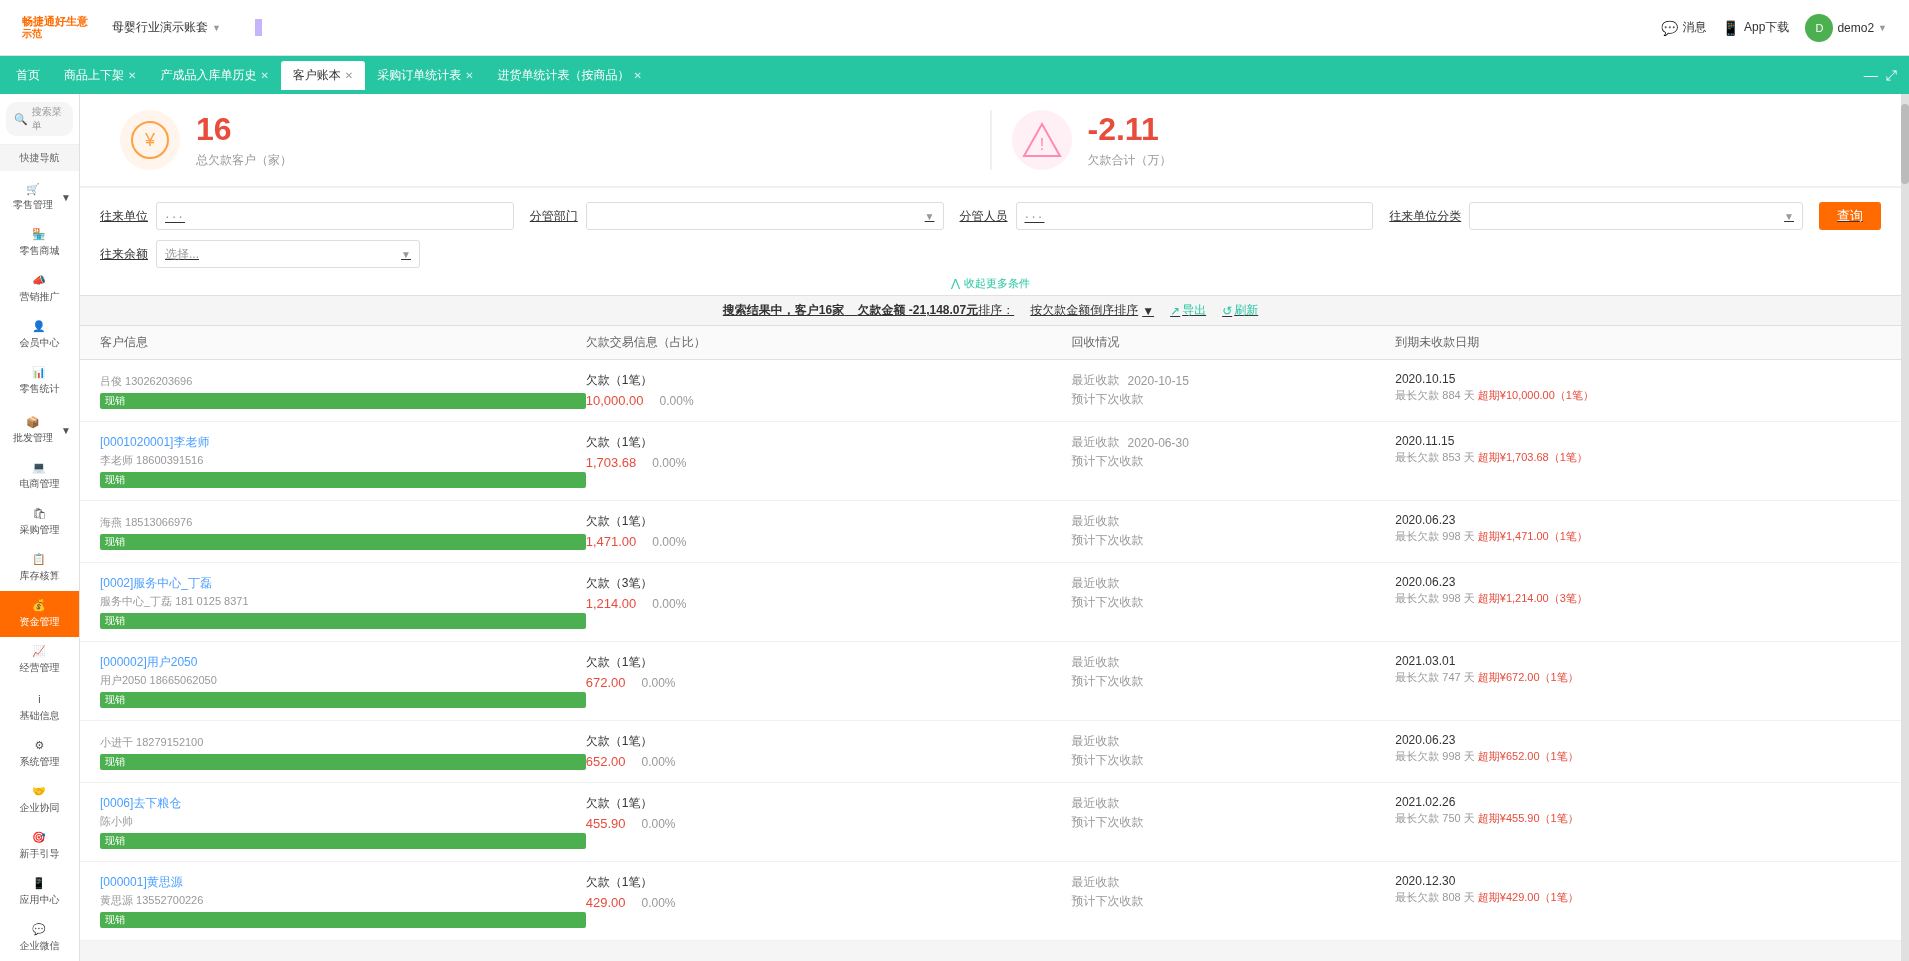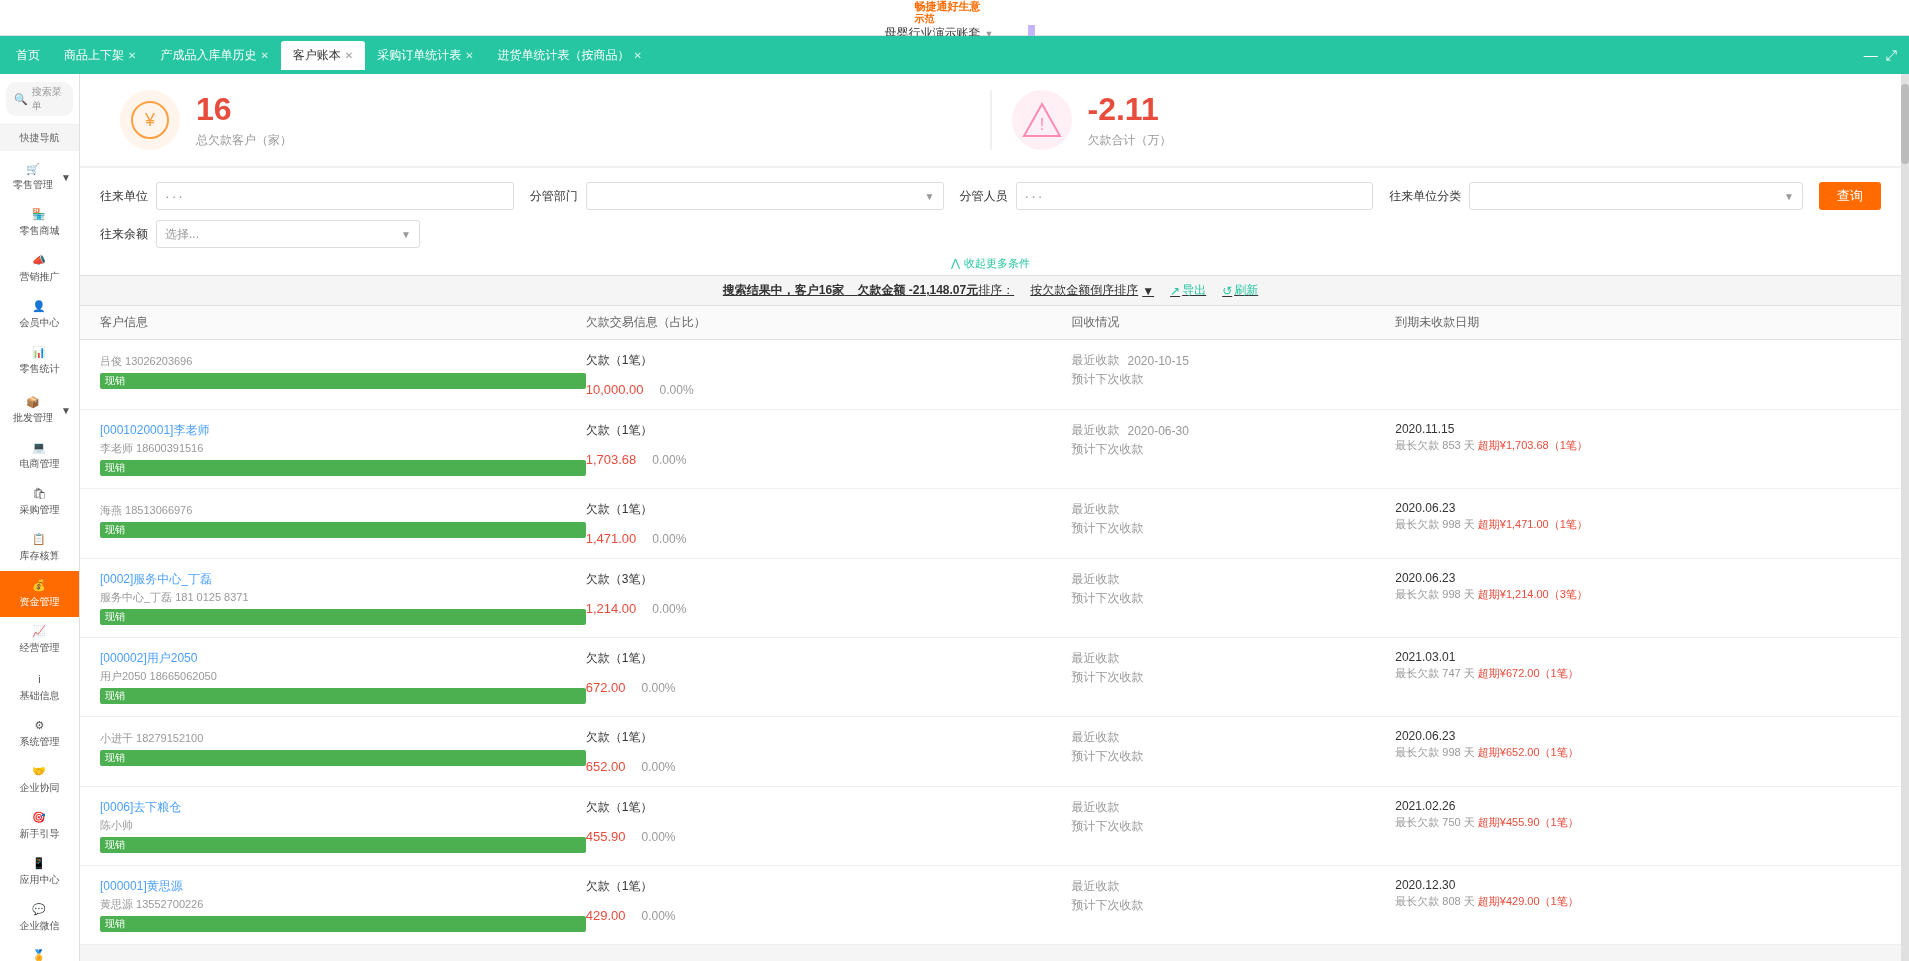--- a/index.html
+++ b/index.html
@@ -1,20 +1,20 @@
 <!DOCTYPE html>
 <html><head>
   <meta charset="utf-8">
   <style>
     * { box-sizing: border-box; margin: 0; padding: 0; font-family: 'Microsoft YaHei', Arial, sans-serif; }
     body { background: #f5f5f5; font-size: 12px; color: #333; overflow: hidden; height: 961px; }
     
     
     .app-container { display: flex; flex-direction: column; height: 100%; }
-    .top-bar { display: flex; align-items: center; background: #fff; height: 36px; border-bottom: 1px solid #e0e0e0; padding: 0 10px; flex-direction: column; }
+    .top-bar { display: flex; align-items: center; background: #fff; height: 56px; border-bottom: 1px solid #e0e0e0; padding: 0 22px; }
     .logo-area { display: flex; align-items: center; width: 80px; }
     .logo-text { color: #ff6b00; font-size: 12px; font-weight: bold; line-height: 1.2; }
     .store-selector { display: flex; align-items: center; gap: 4px; font-size: 12px; color: #333; padding: 0 10px; border-right: 7px solid #c4b5fd; min-width: 160px; }
     .top-right { margin-left: auto; display: flex; align-items: center; gap: 16px; font-size: 12px; color: #333; }
     .top-right-item { display: flex; align-items: center; gap: 4px; cursor: pointer; }
     .avatar-circle { width: 28px; height: 28px; border-radius: 50%; background: #4caf50; color: white; display: flex; align-items: center; justify-content: center; font-size: 11px; }
     
     
     .tab-bar { display: flex; align-items: center; background: #26c6a2; height: 38px; padding: 0 4px; }
     .tab-item { display: flex; align-items: center; gap: 4px; padding: 6px 12px; font-size: 12px; color: #fff; cursor: pointer; border-radius: 3px 3px 0 0; white-space: nowrap; position: relative; }
@@ -50,21 +50,21 @@
     .stat-info { display: flex; flex-direction: column; }
     .stat-value { font-size: 32px; font-weight: bold; }
     .stat-value.red { color: #e74c3c; }
     .stat-value.dark { color: #333; font-weight: bold; }
     .stat-label { font-size: 12px; color: #999; margin-top: 4px; }
     .stat-card-actions { margin-left: auto; display: flex; gap: 16px; align-items: flex-start; }
     .stat-link { font-size: 11px; color: #999; cursor: pointer; }
     
     
     .filter-area { background: #fff; padding: 12px 20px; margin-bottom: 0; }
-    .filter-row { display: flex; align-items: center; gap: 16px; margin-bottom: 10px; }
+    .filter-row { display: flex; align-items: center; gap: 16px; margin-bottom: 10px; text-decoration: underline; }
     .filter-item { display: flex; align-items: center; gap: 8px; flex: 1; }
     .filter-label { font-size: 12px; color: #333; white-space: nowrap; }
     .filter-input { display: flex; align-items: center; border: 1px solid #ddd; border-radius: 3px; padding: 4px 8px; background: #fff; flex: 1; gap: 4px; cursor: pointer; min-height: 28px; }
     .filter-select { display: flex; align-items: center; border: 1px solid #ddd; border-radius: 3px; padding: 4px 8px; background: #fff; flex: 1; gap: 4px; cursor: pointer; min-height: 28px; justify-content: space-between; }
     .filter-select-val { font-size: 12px; color: #999; }
     .filter-arrow { color: #999; font-size: 10px; }
     .search-btn { background: #ff6b00; color: #fff; border: none; border-radius: 3px; padding: 5px 18px; font-size: 13px; cursor: pointer; }
     .collapse-row { display: flex; justify-content: center; padding: 4px 0; }
     .collapse-btn { font-size: 11px; color: #26c6a2; cursor: pointer; display: flex; align-items: center; gap: 4px; }
     
@@ -78,21 +78,21 @@
     
     
     .table-container { background: #fff; }
     .table-header { display: grid; grid-template-columns: 3fr 3fr 2fr 3fr; padding: 8px 20px; border-bottom: 1px solid #e0e0e0; background: #fafafa; }
     .table-header-cell { font-size: 12px; color: #666; font-weight: 500; }
     .table-row { display: grid; grid-template-columns: 3fr 3fr 2fr 3fr; padding: 12px 20px; border-bottom: 1px solid #f0f0f0; align-items: start; }
     .customer-name { color: #4a9fff; font-size: 12px; cursor: pointer; text-decoration: none; }
     .customer-sub { font-size: 11px; color: #999; margin-top: 2px; }
     .status-tag { display: inline-block; background: #4caf50; color: #fff; font-size: 10px; padding: 1px 5px; border-radius: 2px; margin-top: 4px; }
     .debt-count { font-size: 12px; color: #333; }
-    .debt-amount { font-size: 13px; color: #e74c3c; font-weight: 500; margin-top: 13px; }
+    .debt-amount { font-size: 13px; color: #e74c3c; font-weight: 500; margin-top: 4px; }
     .debt-percent { font-size: 12px; color: #999; }
     .collection-date { font-size: 12px; color: #999; }
     .collection-next { font-size: 12px; color: #999; margin-top: 2px; }
     .due-date { font-size: 12px; color: #333; }
     .overdue-text { font-size: 11px; color: #999; margin-top: 2px; }
     .overdue-link { color: #e74c3c; cursor: pointer; }
     
     .cell-info { display: flex; flex-direction: column; }
     .collection-row { display: flex; gap: 8px; align-items: center; }
     
@@ -382,20 +382,24 @@
               <span class="debt-percent">0.00%</span>
             </div>
           </div>
           <div class="cell-info">
             <div class="collection-row">
               <span class="collection-date">最近收款</span>
               <span class="collection-date">2020-10-15</span>
             </div>
             <div class="collection-next">预计下次收款</div>
           </div>
+          <div class="cell-info">
+            <div class="due-date">2020.10.15</div>
+            <div class="overdue-text">最长欠款 884 天 <a class="overdue-link">超期¥10,000.00（1笔）</a></div>
+          </div>
         </div>
 
         <div class="table-row">
           <div class="cell-info">
             <a class="customer-name">[0001020001]李老师</a>
             <div class="customer-sub">李老师  18600391516</div>
             <span class="status-tag">现销</span>
           </div>
           <div class="cell-info">
             <div class="debt-count">欠款（1笔）</div>

